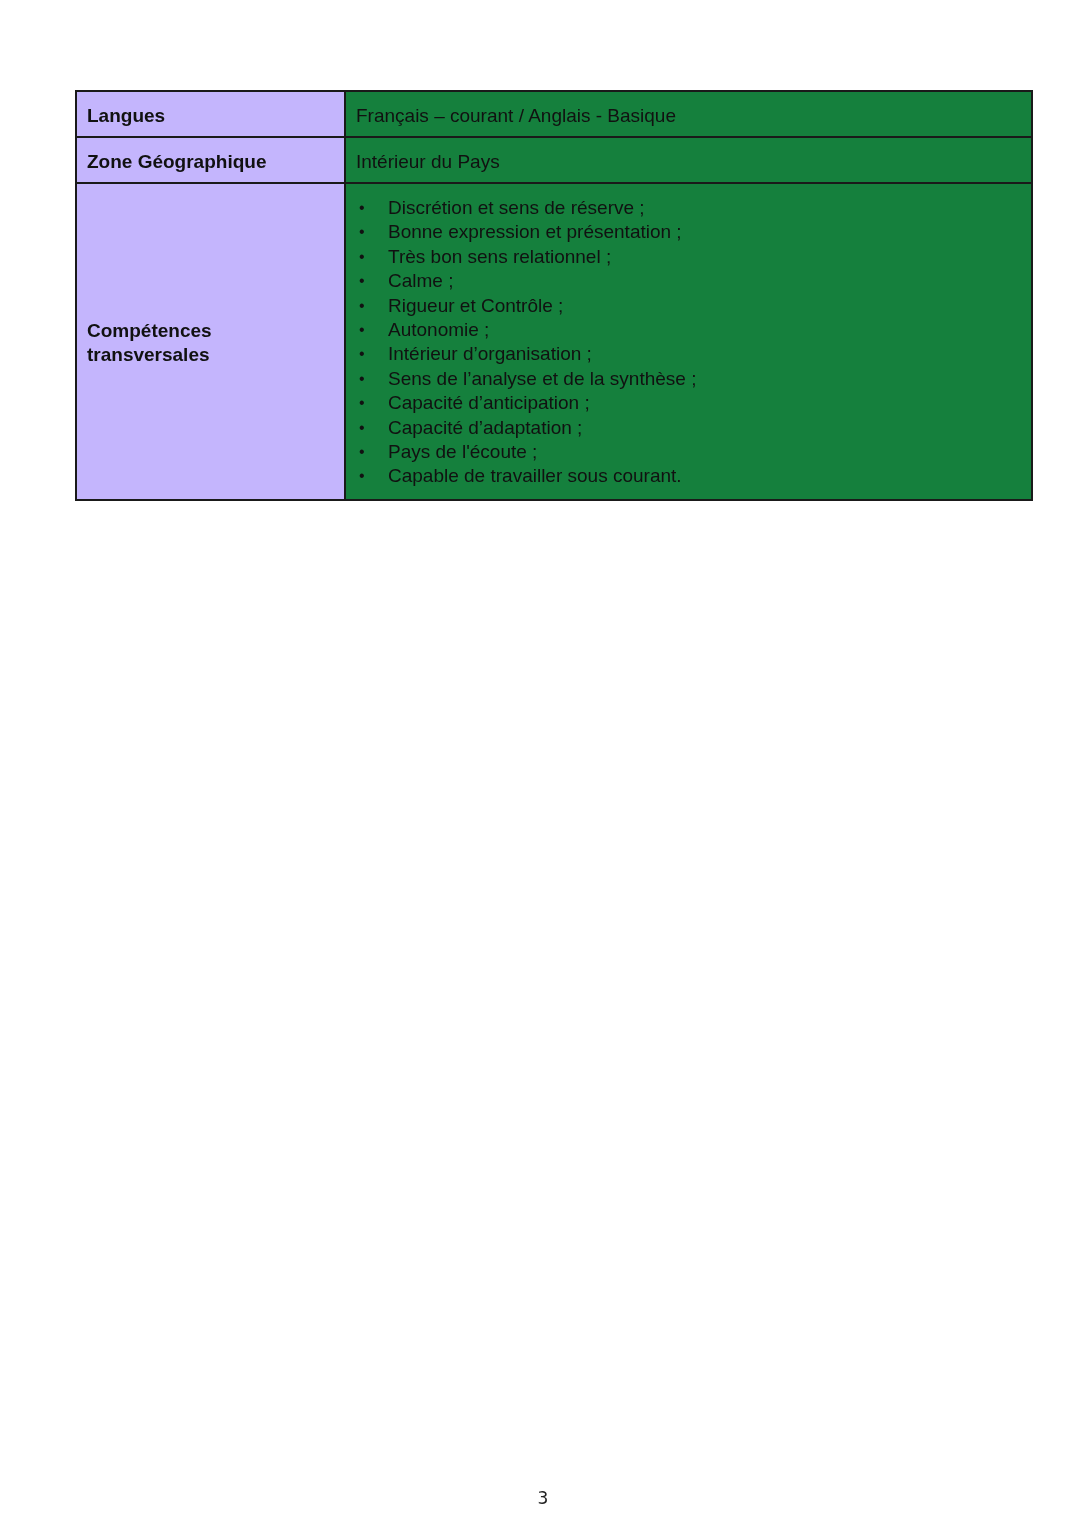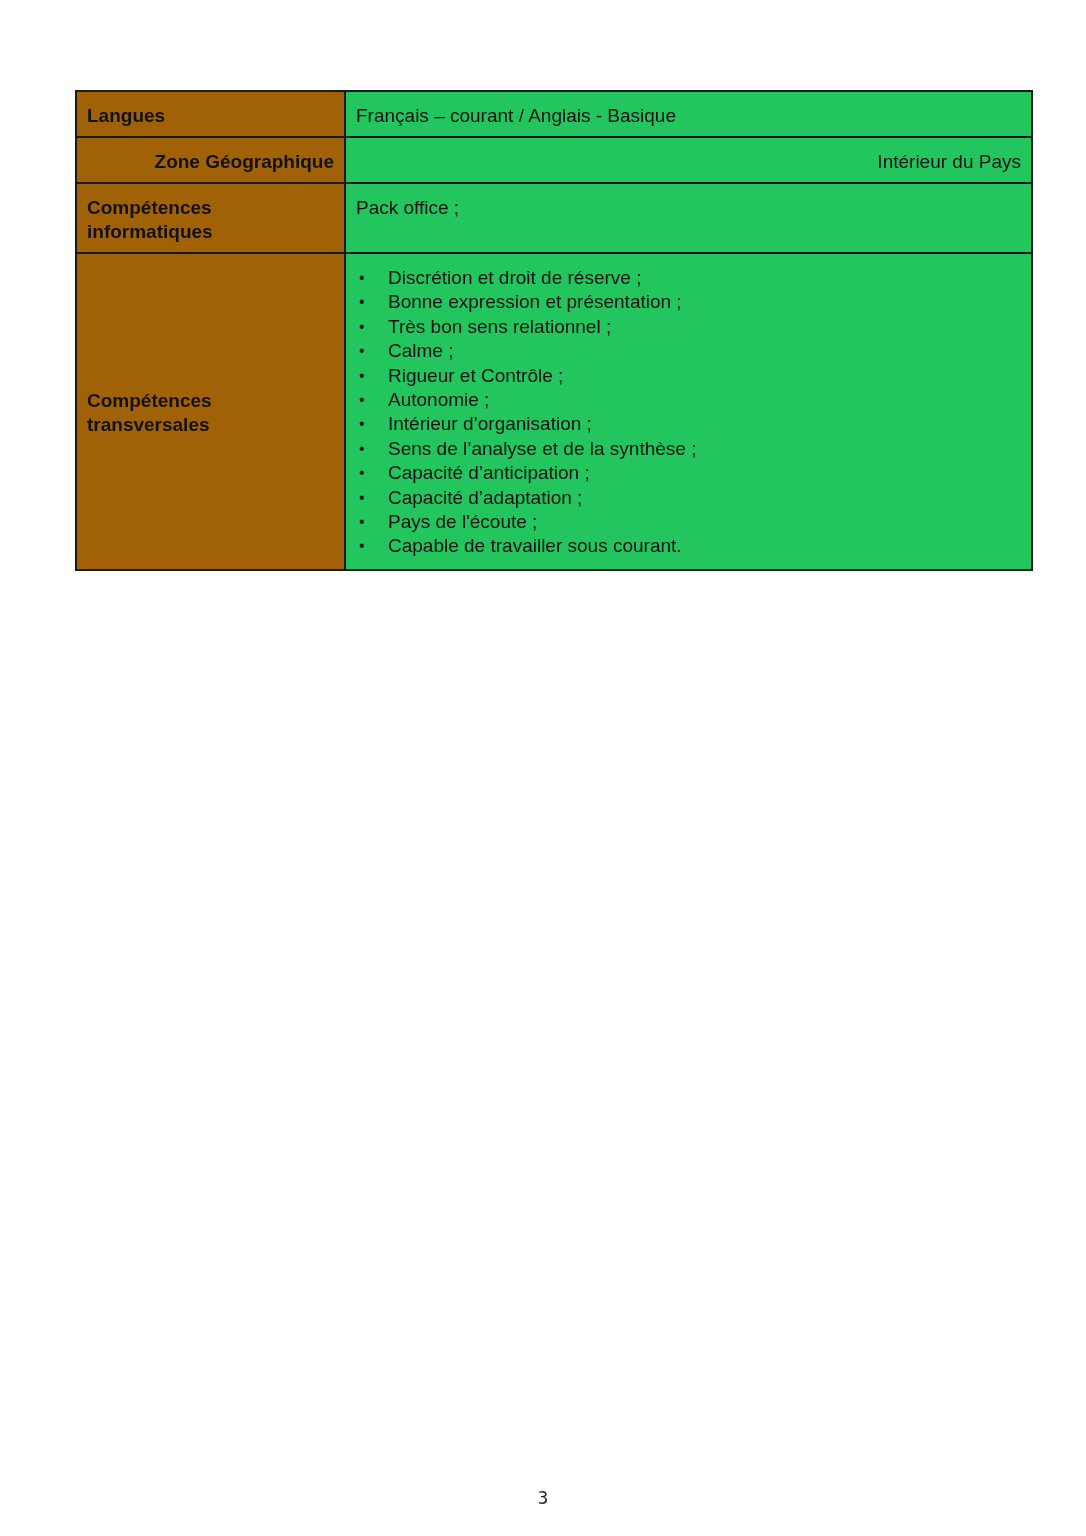--- a/index.html
+++ b/index.html
@@ -15,34 +15,34 @@
       border-collapse: collapse;
       font-size: 19px;
     }
     table.profile td {
       border: 2px solid #1a1a1a;
       vertical-align: top;
       padding: 0;
     }
     td.label {
       width: 247px;
-      background: #a16207;
+      background: #c4b5fd;
       font-weight: bold;
       padding: 12px 10px 8px 10px !important;
       line-height: 24px;
     }
     td.value {
-      background: #22c55e;
+      background: #15803d;
       padding: 12px 10px 8px 10px !important;
       line-height: 24px;
     }
     td.label.center-v { vertical-align: middle; }
     td.label.centered { text-align: center; vertical-align: top; padding-top: 12px !important; }
     .row-langues td { height: 24px; }
-    .row-zone td { height: 24px; text-align: right; }
+    .row-zone td { height: 24px; }
     .row-info td { height: 48px; }
     .row-transv td.value { padding-top: 12px !important; padding-bottom: 10px !important; }
     .row-evol td { height: 70px; }
     ul.bullets { list-style: none; margin: 0; padding: 0; }
     ul.bullets li {
       position: relative; padding-left: 32px; line-height: 24.4px;
     }
     ul.bullets li .dot {
       position: absolute; left: 3px; top: 0; font-size: 16px;
     }
@@ -59,29 +59,25 @@
   <table class="profile">
     <tbody>
         <tr class="row-langues">
       <td class="label">Langues</td>
       <td class="value">Français – courant / Anglais - Basique</td>
     </tr>
     <tr class="row-zone">
       <td class="label">Zone Géographique</td>
       <td class="value">Intérieur du Pays</td>
     </tr>
-    <tr class="row-info">
-      <td class="label">Compétences informatiques</td>
-      <td class="value">Pack office ;</td>
-    </tr>
     <tr class="row-transv">
       <td class="label center-v">Compétences transversales</td>
       <td class="value">
         <ul class="bullets">
-          <li><span class="dot">•</span><span>Discrétion et droit de réserve ;</span></li>
+          <li><span class="dot">•</span><span>Discrétion et sens de réserve ;</span></li>
           <li><span class="dot">•</span><span>Bonne expression et présentation ;</span></li>
           <li><span class="dot">•</span><span>Très bon sens relationnel ;</span></li>
           <li><span class="dot">•</span><span>Calme ;</span></li>
           <li><span class="dot">•</span><span>Rigueur et Contrôle ;</span></li>
           <li><span class="dot">•</span><span>Autonomie ;</span></li>
           <li><span class="dot">•</span><span>Intérieur d’organisation ;</span></li>
           <li><span class="dot">•</span><span>Sens de l’analyse et de la synthèse ;</span></li>
           <li><span class="dot">•</span><span>Capacité d’anticipation ;</span></li>
           <li><span class="dot">•</span><span>Capacité d’adaptation ;</span></li>
           <li><span class="dot">•</span><span>Pays de l'écoute ;</span></li>

